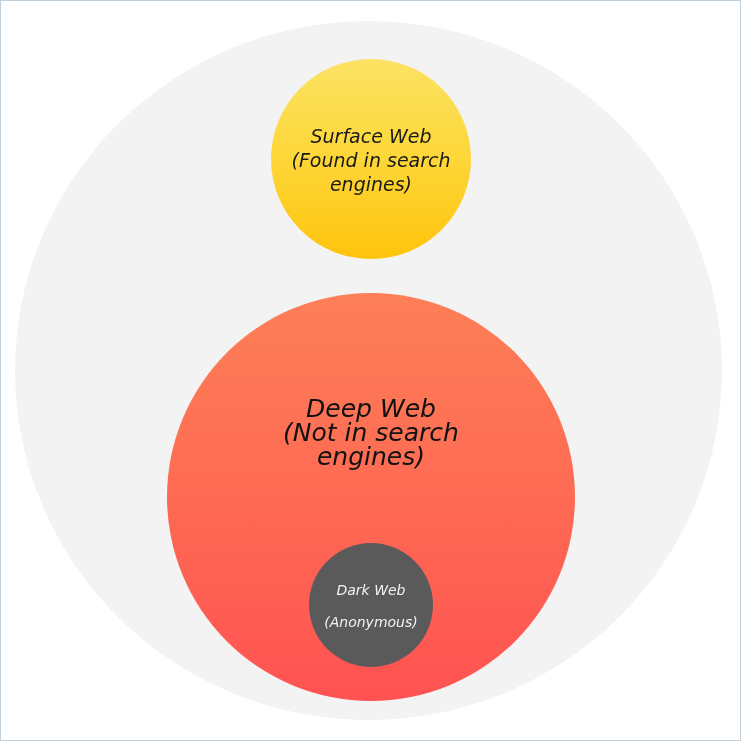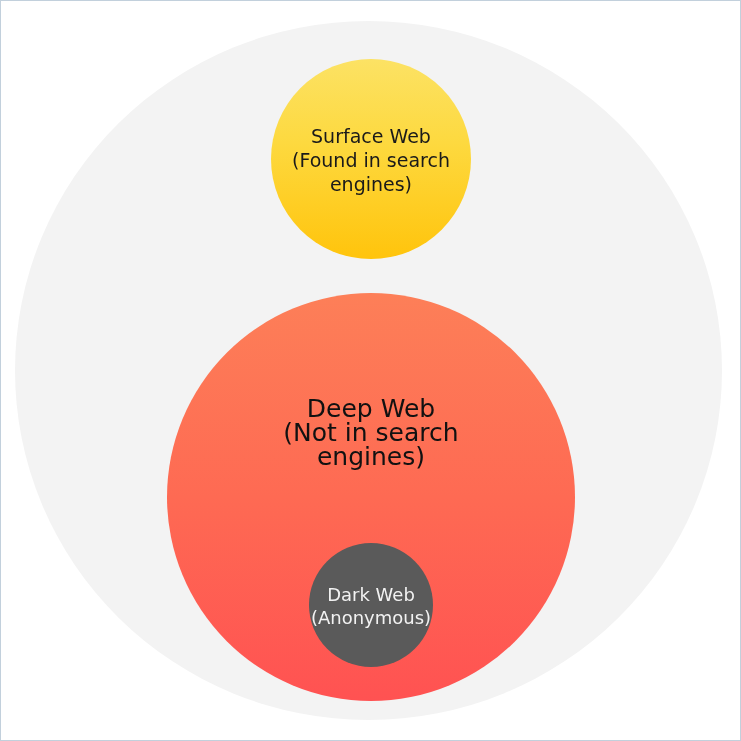--- a/index.html
+++ b/index.html
@@ -23,20 +23,21 @@
     border: 1px solid #c2d0dc;
     overflow: hidden;
   }
   .circle {
     position: absolute;
     border-radius: 50%;
     display: flex;
     align-items: center;
     justify-content: center;
     box-sizing: border-box;
+    font-style: italic;
   }
   .label-block {
     text-align: center;
     line-height: 24px;
     white-space: pre;
     user-select: none;
   }
 
   
   #outer-container-ellipse {
@@ -81,22 +82,22 @@
   
   #dark-web-circle {
     left: 308px;
     top: 542px;
     width: 124px;
     height: 124px;
     background: #5a5a5a;
   }
   #dark-web-circle .label-block {
     color: #f2f2f2;
-    font-size: 18px;
-    line-height: 23px;
+    font-size: 14px;
+    line-height: 32px;
     margin-top: 1px;
   }
 </style>
 </head>
 <body>
 
 <div id="diagram-canvas">
 
   <div class="circle" id="outer-container-ellipse"></div>
 

